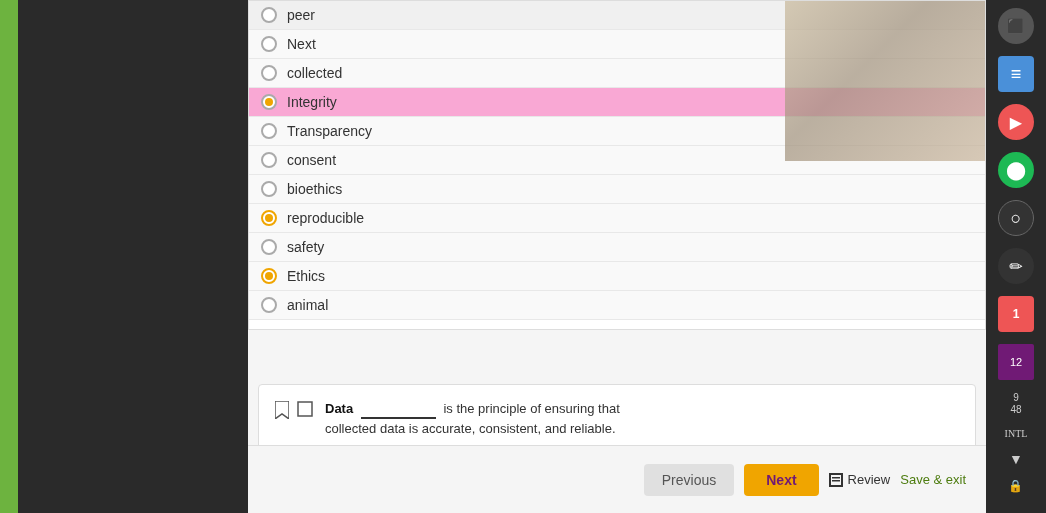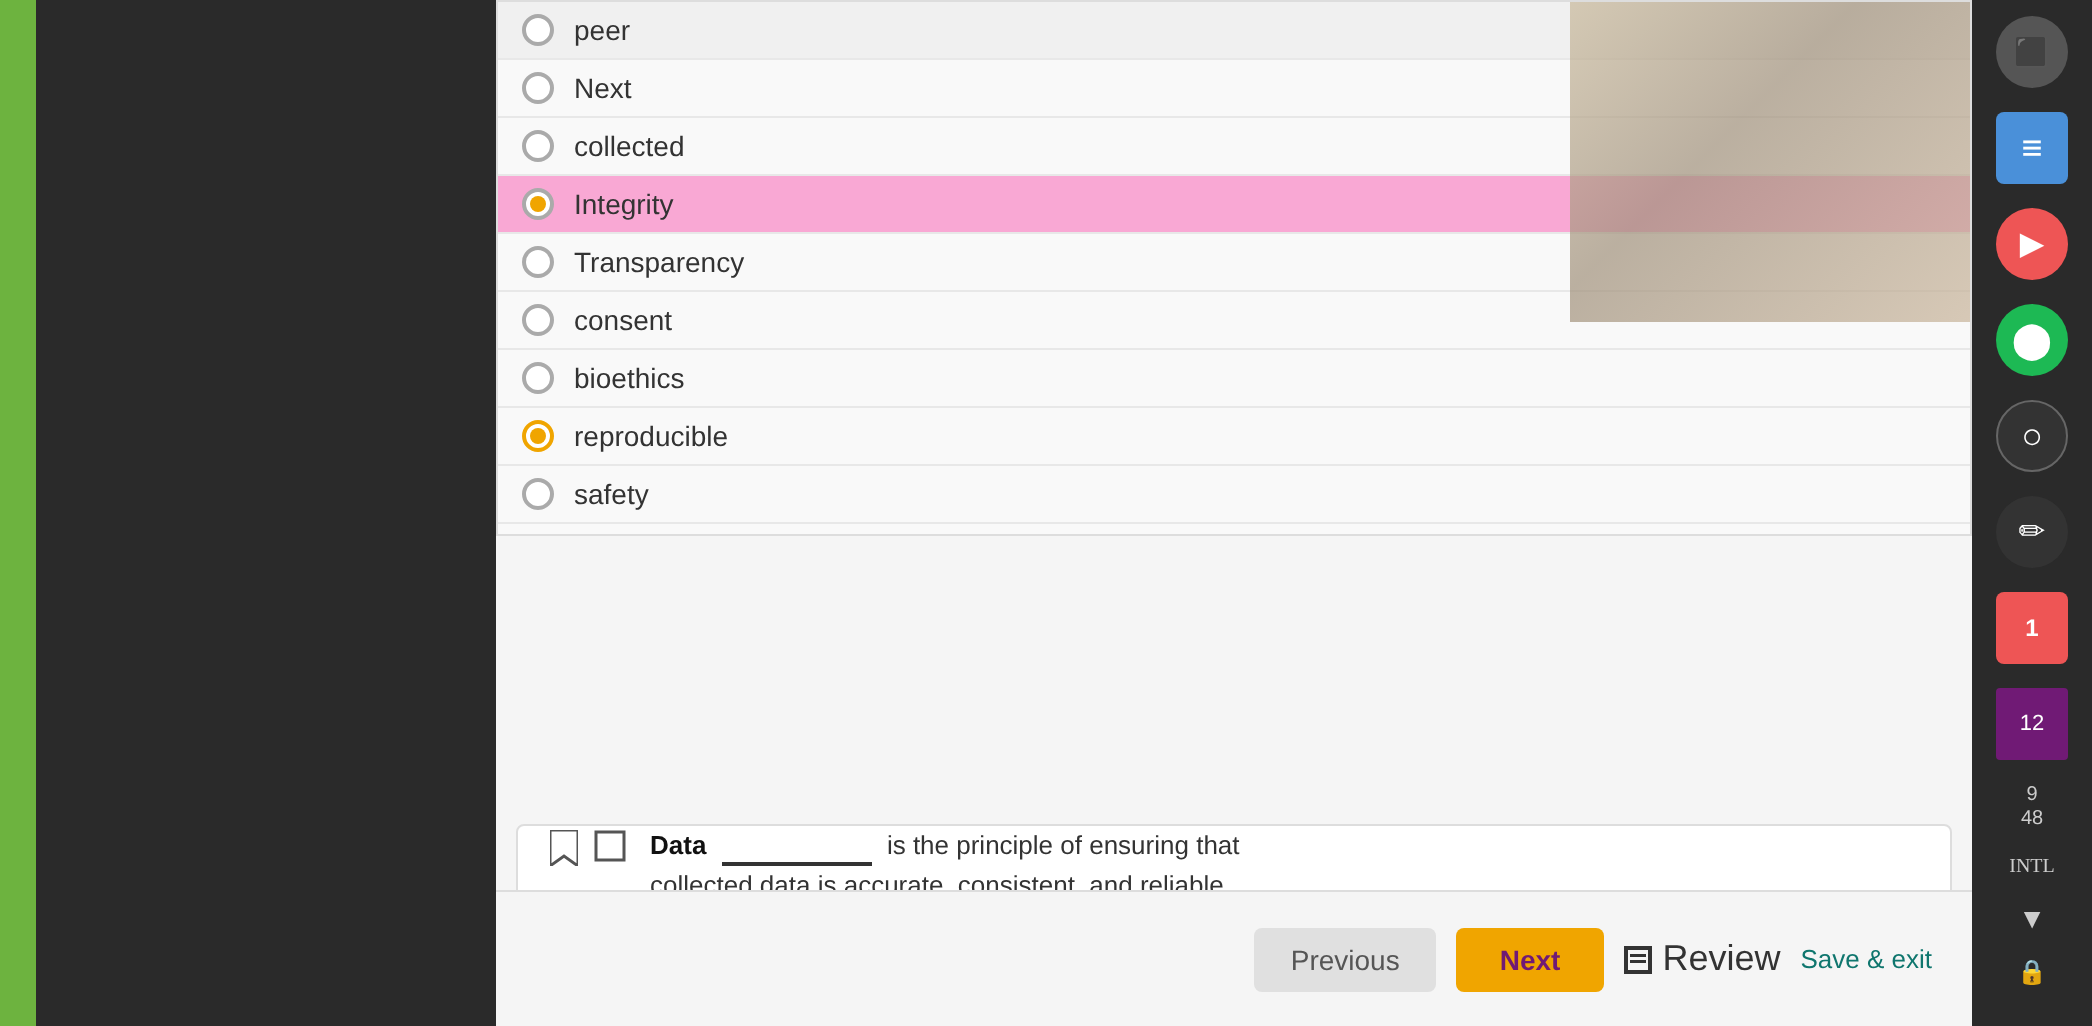--- a/index.html
+++ b/index.html
@@ -56,21 +56,21 @@
       padding-top: 8px;
       gap: 12px;
     }
 
     
     .answer-list {
       position: absolute;
       top: 0;
       left: 0;
       right: 0;
-      height: 268px;
+      height: 330px;
       background: #ffffff;
       border: 1px solid #ddd;
       overflow: hidden;
     }
 
     .answer-item {
       display: flex;
       align-items: center;
       padding: 6px 12px;
       border-bottom: 1px solid #e8e8e8;
@@ -114,21 +114,21 @@
 
     
     .hint-box {
       position: absolute;
       bottom: 60px;
       left: 10px;
       right: 10px;
       background: white;
       border: 1px solid #ddd;
       border-radius: 4px;
-      padding: 0 16px;
+      padding: 14px 16px;
       font-size: 13px;
       color: #333;
     }
 
     .hint-box-icons {
       display: flex;
       align-items: flex-start;
       gap: 8px;
     }
 
@@ -175,33 +175,33 @@
       padding: 8px 22px;
       font-size: 14px;
       color: #701a75;
       font-weight: bold;
       cursor: pointer;
     }
 
     .btn-review {
       background: none;
       border: none;
-      font-size: 18px;
+      font-size: 13px;
       color: #333;
       cursor: pointer;
       display: flex;
       align-items: center;
       gap: 5px;
     }
 
     .btn-save-exit {
       background: none;
       border: none;
       font-size: 13px;
-      color: #0f766e;
+      color: #4d7c0f;
       cursor: pointer;
     }
 
     
     .icon-btn {
       width: 36px;
       height: 36px;
       border-radius: 50%;
       display: flex;
       align-items: center;

